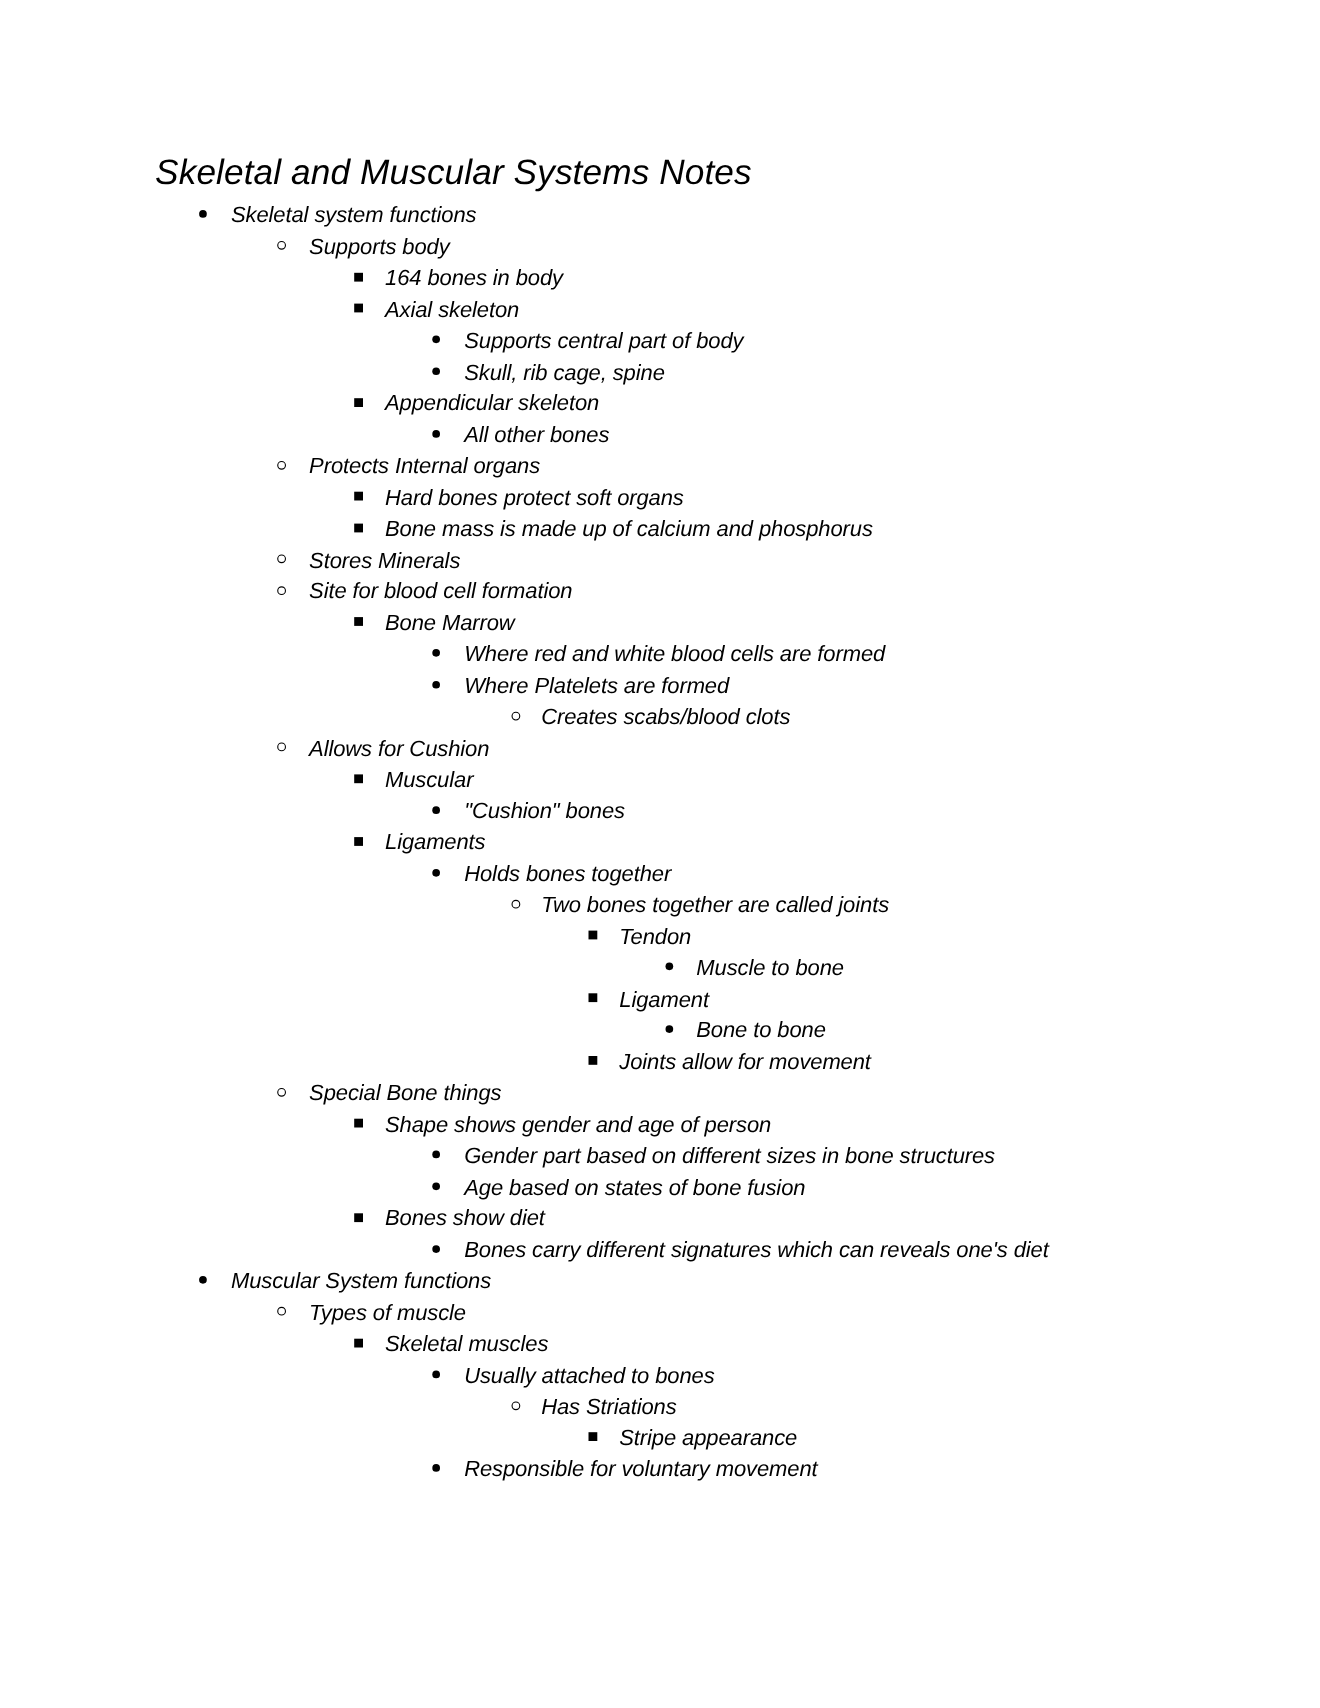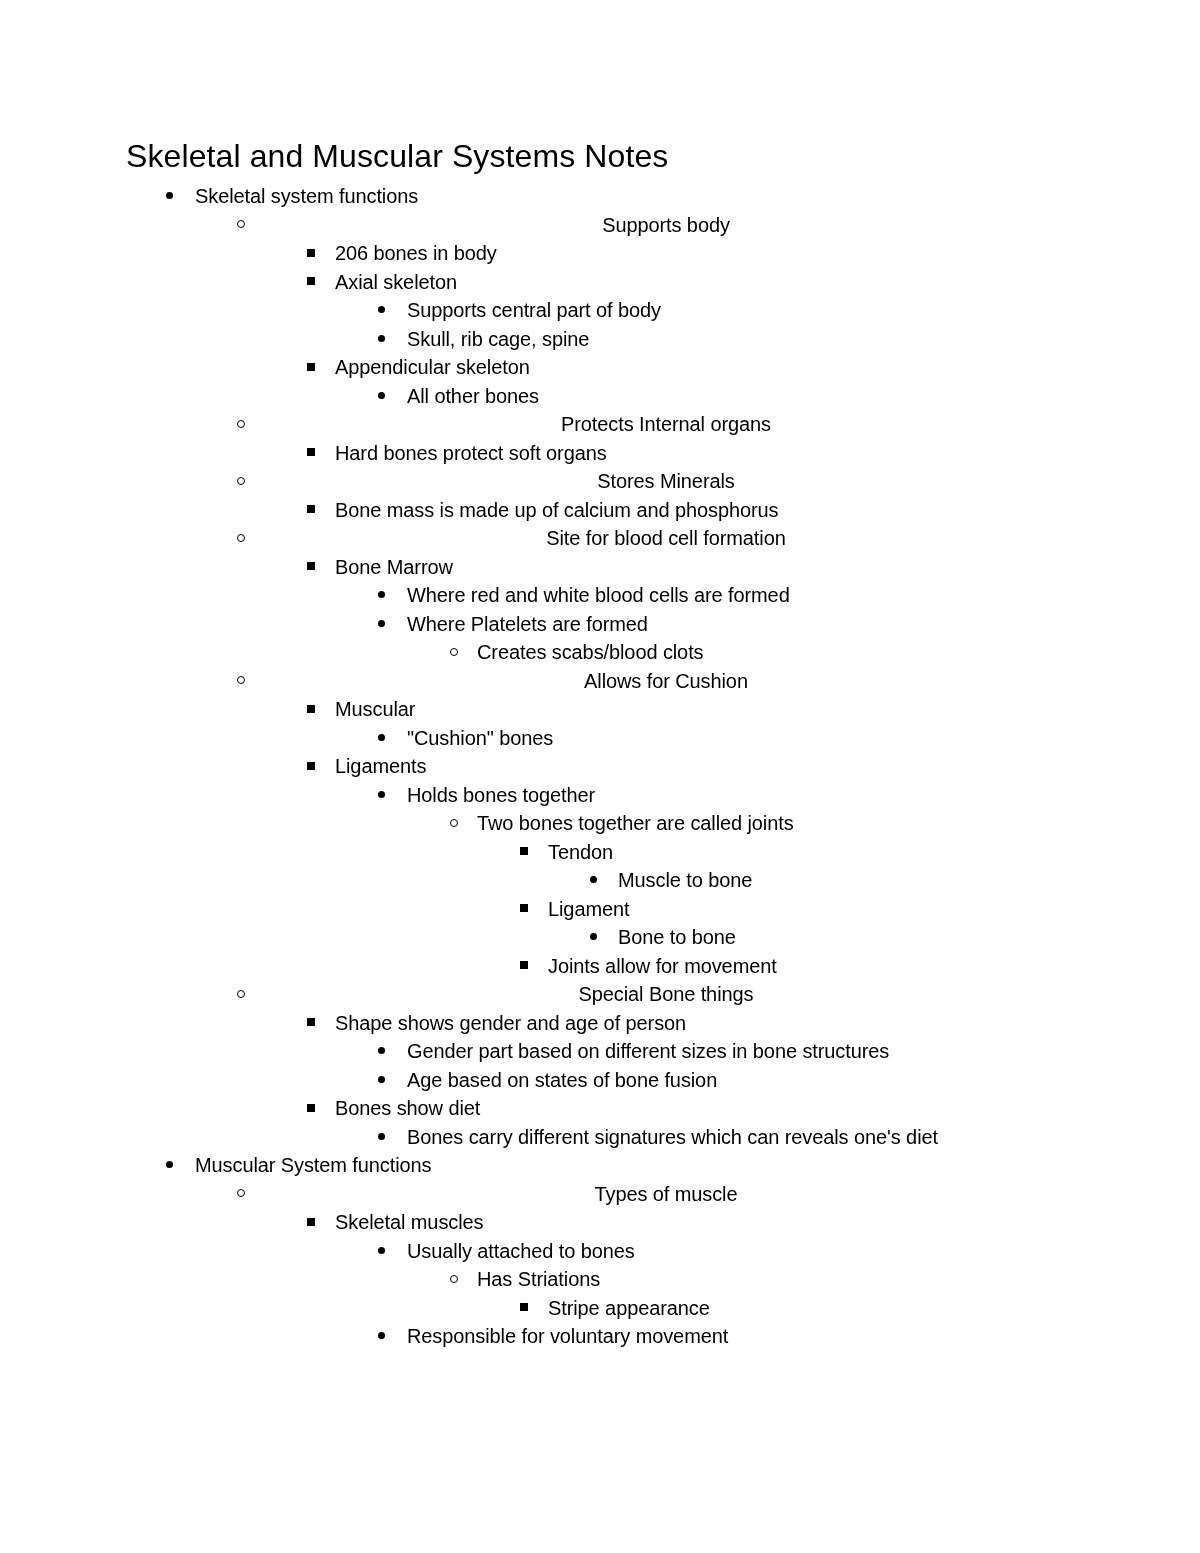--- a/index.html
+++ b/index.html
@@ -16,23 +16,24 @@
   .page {
     position: relative;
     width: 1200px;
     height: 1553px;
     background: #ffffff;
     overflow: hidden;
     box-sizing: border-box;
   }
   .doc-body {
     position: absolute;
-    left: 126px;
+    left: 141px;
     top: 136px;
     width: 940px;
+    font-style: italic;
   }
   .doc-title {
     font-size: 32px;
     line-height: 40px;
     font-weight: 400;
     letter-spacing: 0.1px;
     margin: 0 0 6px 0;
     white-space: nowrap;
   }
   .outline {
@@ -79,21 +80,21 @@
     width: 8px;
     height: 8px;
     background: #000;
     border-radius: 0;
   }
   .row-text {
     display: block;
   }
   
   .lvl1 > .bullet { left: 40px; }  .lvl1 > .row-text { padding-left: 69px; }
-  .lvl2 > .bullet { left: 111px; } .lvl2 > .row-text { padding-left: 140px; text-align: center; }
+  .lvl2 > .bullet { left: 111px; } .lvl2 > .row-text { padding-left: 140px; }
   .lvl3 > .bullet { left: 181px; } .lvl3 > .row-text { padding-left: 209px; }
   .lvl4 > .bullet { left: 252px; } .lvl4 > .row-text { padding-left: 281px; }
   .lvl5 > .bullet { left: 324px; } .lvl5 > .row-text { padding-left: 351px; }
   .lvl6 > .bullet { left: 394px; } .lvl6 > .row-text { padding-left: 422px; }
   .lvl7 > .bullet { left: 464px; } .lvl7 > .row-text { padding-left: 492px; }
 </style>
 </head>
 <body>
 
 <div class="page">
@@ -105,21 +106,21 @@
         <li class="outline-row lvl1">
           <span class="bullet"><i class="glyph-disc"></i></span>
           <span class="row-text">Skeletal system functions</span>
         </li>
         <li class="outline-row lvl2">
           <span class="bullet"><i class="glyph-circle"></i></span>
           <span class="row-text">Supports body</span>
         </li>
         <li class="outline-row lvl3">
           <span class="bullet"><i class="glyph-square"></i></span>
-          <span class="row-text">206 bones in body</span>
+          <span class="row-text">164 bones in body</span>
         </li>
         <li class="outline-row lvl3">
           <span class="bullet"><i class="glyph-square"></i></span>
           <span class="row-text">Axial skeleton</span>
         </li>
         <li class="outline-row lvl4">
           <span class="bullet"><i class="glyph-disc"></i></span>
           <span class="row-text">Supports central part of body</span>
         </li>
         <li class="outline-row lvl4">
@@ -135,27 +136,27 @@
           <span class="row-text">All other bones</span>
         </li>
         <li class="outline-row lvl2">
           <span class="bullet"><i class="glyph-circle"></i></span>
           <span class="row-text">Protects Internal organs</span>
         </li>
         <li class="outline-row lvl3">
           <span class="bullet"><i class="glyph-square"></i></span>
           <span class="row-text">Hard bones protect soft organs</span>
         </li>
+        <li class="outline-row lvl3">
+          <span class="bullet"><i class="glyph-square"></i></span>
+          <span class="row-text">Bone mass is made up of calcium and phosphorus</span>
+        </li>
         <li class="outline-row lvl2">
           <span class="bullet"><i class="glyph-circle"></i></span>
           <span class="row-text">Stores Minerals</span>
-        </li>
-        <li class="outline-row lvl3">
-          <span class="bullet"><i class="glyph-square"></i></span>
-          <span class="row-text">Bone mass is made up of calcium and phosphorus</span>
         </li>
         <li class="outline-row lvl2">
           <span class="bullet"><i class="glyph-circle"></i></span>
           <span class="row-text">Site for blood cell formation</span>
         </li>
         <li class="outline-row lvl3">
           <span class="bullet"><i class="glyph-square"></i></span>
           <span class="row-text">Bone Marrow</span>
         </li>
         <li class="outline-row lvl4">

